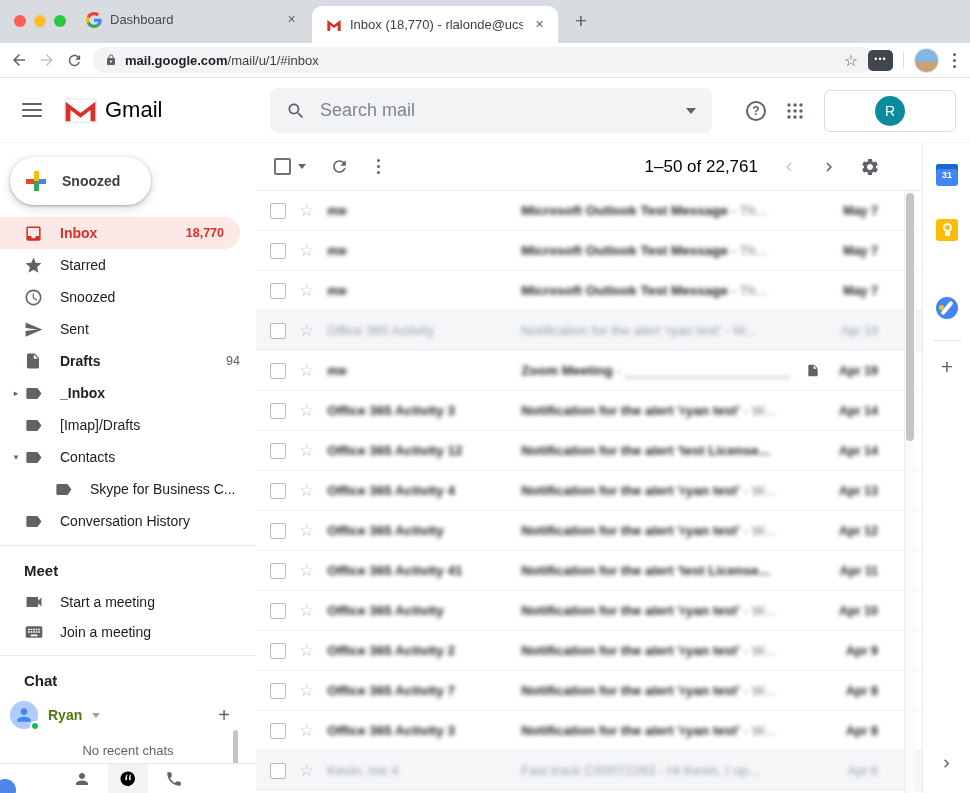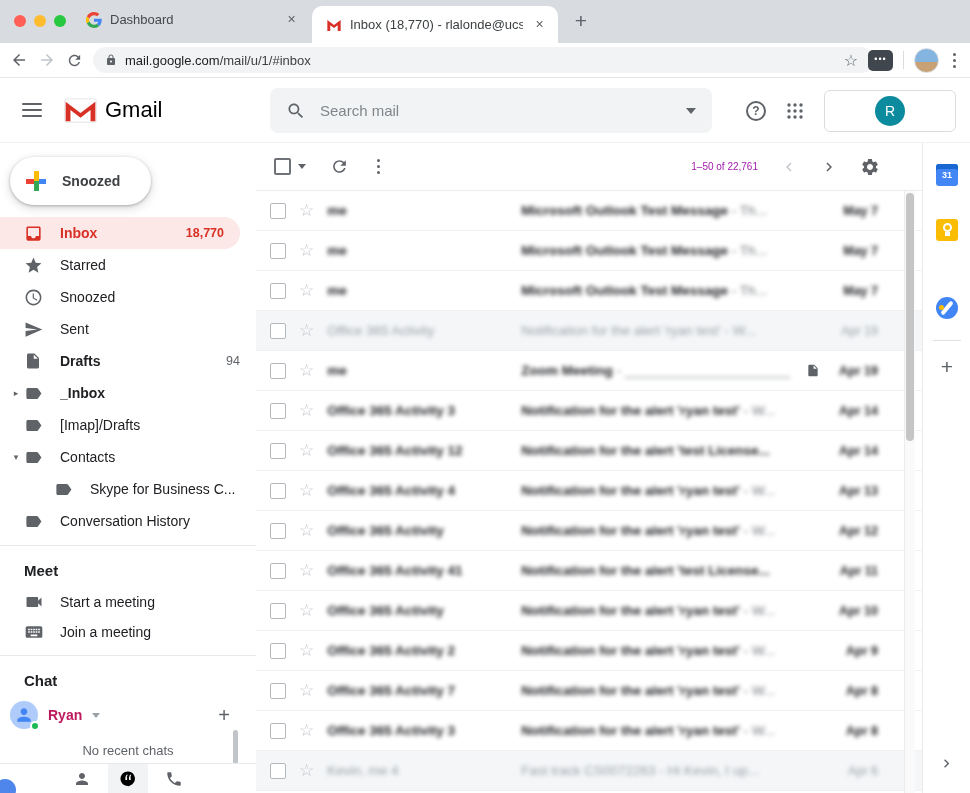--- a/index.html
+++ b/index.html
@@ -18,37 +18,37 @@
   .tab-active { left:312px; top:6px; width:246px; height:37px; background:#fff; border-radius:10px 10px 0 0; padding:0 10px 0 14px; color:#3c4043; }
   .tab-title { flex:1; overflow:hidden; white-space:nowrap; }
   .tab-close { width:17px; height:17px; border-radius:50%; color:#5f6368; font-size:14px; line-height:16px; text-align:center; flex:none; }
   .newtab { position:absolute; left:568px; top:9px; width:26px; height:26px; color:#5f6368; font-size:21px; line-height:24px; text-align:center; }
 
   
   .urlbar { height:35px; background:#fff; border-bottom:1px solid #e4e6e8; display:flex; align-items:center; padding:0 10px; gap:10px; flex:none; }
   .navbtn { color:#5f6368; flex:none; }
   .navbtn.disabled { color:#c0c4c9; }
   .omnibox { flex:1; height:26px; background:#f1f3f4; border-radius:13px; display:flex; align-items:center; padding:0 12px; gap:8px; font-size:13px; }
-  .url-host { color:#202124; font-weight:400; }
+  .url-host { color:#202124; font-weight:700; }
   .url-path { color:#404040; }
   .bookmark-star { color:#5f6368; font-size:16px; margin-left:-40px; z-index:2; }
   .ext-badge { width:25px; height:21px; background:#40464d; border-radius:5px; color:#fff; font-size:9px; letter-spacing:1px; text-align:center; line-height:19px; flex:none; }
   .bar-sep { width:1px; height:18px; background:#dadce0; flex:none; }
   .chrome-avatar { width:25px; height:25px; border-radius:50%; background:linear-gradient(#84b4e0 55%, #c8a274 55%); flex:none; border:1px solid #dadce0; }
   .kebab { display:flex; flex-direction:column; gap:3px; padding:2px 4px; }
   .kebab i { width:3px; height:3px; border-radius:50%; background:#5f6368; }
 
   
   .gm-header { height:65px; background:#fff; border-bottom:1px solid #f1f3f4; position:relative; display:flex; align-items:center; flex:none; }
   .hamburger { margin-left:22px; width:20px; display:flex; flex-direction:column; gap:4px; }
   .hamburger i { height:2px; background:#5f6368; border-radius:1px; }
   .gm-logo { display:flex; align-items:center; gap:8px; margin-left:22px; }
   .gm-logo-text { font-size:22px; color:#000000; }
   .gm-search { position:absolute; left:270px; top:10px; width:442px; height:45px; background:#f1f3f4; border-radius:8px; display:flex; align-items:center; padding:0 16px; gap:14px; }
-  .gm-search-ph { color:#80868b; font-size:15px; flex:1; }
+  .gm-search-ph { color:#80868b; font-size:18px; flex:1; }
   .caret-down { width:0; height:0; border-left:5px solid transparent; border-right:5px solid transparent; border-top:6px solid #5f6368; }
   .hdr-right { position:absolute; right:14px; top:0; height:65px; display:flex; align-items:center; gap:20px; }
   .help-icon { width:20px; height:20px; border:2px solid #5f6368; border-radius:50%; color:#5f6368; font-size:12px; font-weight:700; text-align:center; line-height:16px; }
   .org-box { width:132px; height:42px; border:1px solid #dadce0; border-radius:6px; display:flex; align-items:center; justify-content:center; gap:9px; background:#fff; }
   .org-text { font-family:"Liberation Serif", serif; font-size:16px; font-weight:700; color:#182b49; border-bottom:2px solid #c69214; padding-bottom:1px; letter-spacing:-0.3px; }
   .org-avatar { width:30px; height:30px; border-radius:50%; background:#0d8b9e; color:#fff; font-size:14px; text-align:center; line-height:30px; }
 
   
   .content { flex:1; display:flex; min-height:0; }
 
@@ -69,38 +69,38 @@
   .nav-item.selected .nav-icon { color:#d93025; }
   .nav-item.indent { padding-left:38px; }
   .sb-divider { border-top:1px solid #e8eaed; margin:8px 0; }
   .sb-title { padding:8px 0 8px 24px; font-weight:600; font-size:15px; color:#202124; }
   .meet-item { height:30px; display:flex; align-items:center; padding-left:24px; gap:16px; color:#202124; }
   .meet-item .nav-icon { margin-right:0; }
   .chat-user { height:36px; display:flex; align-items:center; padding:0 26px 0 10px; gap:10px; }
   .chat-avatar { width:28px; height:28px; border-radius:50%; background:#aecbfa; position:relative; flex:none; color:#4285f4; }
   .chat-avatar svg { position:absolute; left:4px; top:4px; }
   .presence { position:absolute; right:-2px; bottom:-2px; width:10px; height:10px; background:#1db954; border:2px solid #fff; border-radius:50%; }
-  .chat-name { font-weight:600; color:#be185d; }
+  .chat-name { font-weight:600; color:#4d7c0f; }
   .chat-caret { width:0; height:0; border-left:4px solid transparent; border-right:4px solid transparent; border-top:5px solid #9aa0a6; }
   .chat-add { margin-left:auto; font-size:20px; color:#5f6368; }
   .no-chats { text-align:center; color:#5f6368; font-size:13px; margin-top:10px; }
   .start-chat { text-align:center; color:#1a73e8; font-size:13px; margin-top:4px; }
   .chat-scroll { position:absolute; right:18px; top:587px; width:5px; height:34px; background:#c1c4c9; border-radius:3px; }
   .sb-footer { position:absolute; left:0; right:0; bottom:0; height:30px; background:#fff; border-top:1px solid #e8eaed; display:flex; align-items:center; justify-content:center; gap:6px; }
   .foot-btn { width:40px; height:29px; display:flex; align-items:center; justify-content:center; color:#5f6368; }
   .foot-btn.active { background:#f1f3f4; color:#000; }
   .corner-blob { position:absolute; left:-6px; bottom:-8px; width:22px; height:22px; border-radius:50%; background:#4f86ec; }
 
   
   .maillist { flex:1; min-width:0; position:relative; display:flex; flex-direction:column; }
   .list-toolbar { height:48px; flex:none; display:flex; align-items:center; padding:0 42px 0 18px; border-bottom:1px solid #ececec; }
   .sel-cb { width:17px; height:17px; border:2px solid #6f7377; border-radius:2px; }
   .sel-caret { width:0; height:0; border-left:4px solid transparent; border-right:4px solid transparent; border-top:5px solid #5f6368; margin-left:7px; }
   .tb-icon { color:#5f6368; margin-left:24px; }
-  .range-text { margin-left:auto; font-size:10px; color:#a21caf; }
+  .range-text { margin-left:auto; font-size:17px; color:#000000; }
   .pg-chev { margin-left:22px; color:#5f6368; }
   .pg-chev.disabled { color:#c4c7cb; }
   .rows { flex:1; overflow:hidden; }
   .row { height:40px; display:flex; align-items:center; padding-left:14px; border-bottom:1px solid #f0f1f2; background:#fff; font-size:13.5px; }
   .row.read { background:#f4f6f8; }
   .row-cb { width:16px; height:16px; border:1px solid #b4b8bc; border-radius:2px; flex:none; margin-right:13px; background:#fff; }
   .row-star { color:#c3c6ca; font-size:17px; flex:none; margin-right:13px; line-height:1; }
   .fuzzy { filter:blur(2px); }
   .row-sender { width:184px; flex:none; white-space:nowrap; overflow:hidden; margin-right:10px; }
   .row-subject { flex:1; min-width:0; white-space:nowrap; overflow:hidden; }

